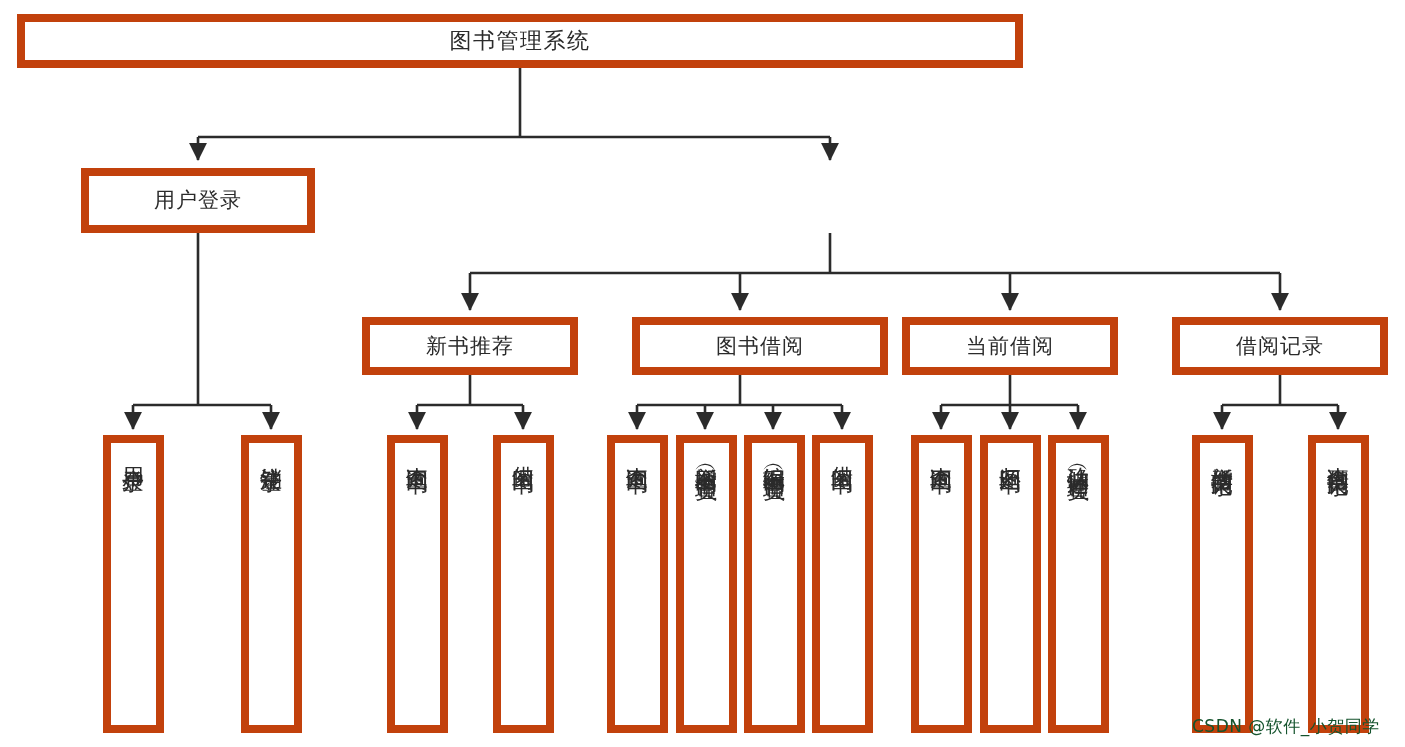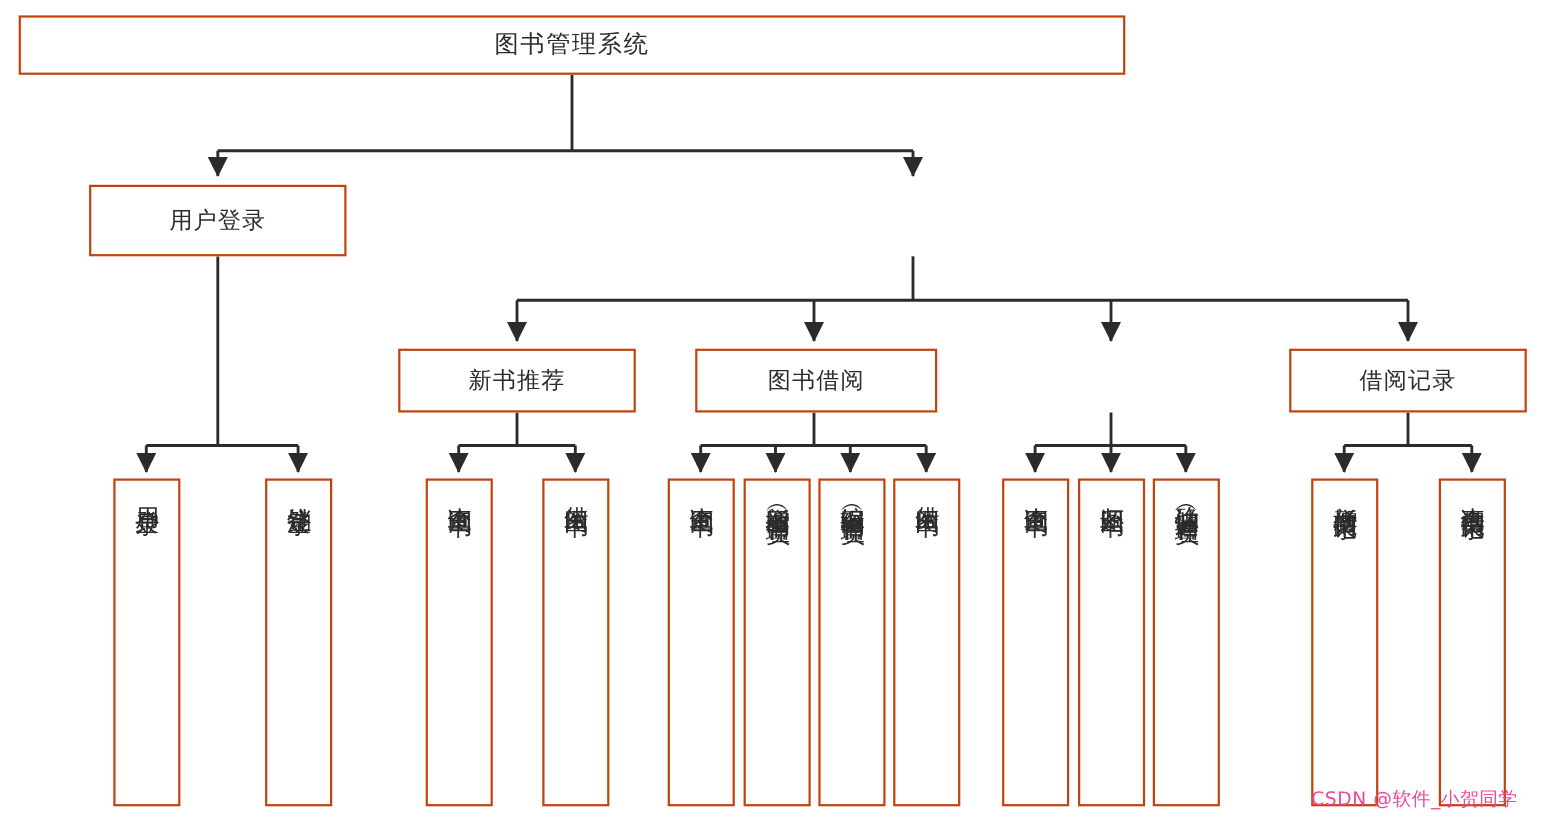--- a/index.html
+++ b/index.html
@@ -24,21 +24,21 @@
     left: 0;
     top: 0;
     width: 1405px;
     height: 747px;
     pointer-events: none;
   }
   .node {
     position: absolute;
     box-sizing: border-box;
     background: #ffffff;
-    border: 2px solid #c2410c;
+    border: 8px solid #c2410c;
     display: flex;
     align-items: center;
     justify-content: center;
     color: #2b2b2b;
   }
   .node-label {
     display: block;
     text-align: center;
     line-height: 1.18;
     color: #2b2b2b;
@@ -61,21 +61,21 @@
     writing-mode: vertical-rl;
     text-orientation: upright;
     font-size: 22px;
     line-height: 1.05;
     letter-spacing: 2px;
     white-space: nowrap;
     transform: none;
   }
   .watermark {
     position: absolute;
-    color: #ec4899;
+    color: #14532d;
     font-size: 17px;
     letter-spacing: 0.5px;
     white-space: nowrap;
     user-select: none;
   }
 </style>
 </head>
 <body>
 
 <div id="diagram-root">
@@ -137,24 +137,27 @@
 
   <div class="node horiz" style="left:81px; top:168px; width:234px; height:65px;">
     <span class="node-label">用户登录</span>
   </div>
 
 
   <div class="node horiz" style="left:362px; top:317px; width:216px; height:58px;align-items:center;">
     <span class="node-label">新书推荐</span>
   </div>
 
-  <div class="node horiz" style="left:632px; top:317px; width:220px; height:58px;">
+  <div class="node horiz" style="left:632px; top:317px; width:256px; height:58px;">
     <span class="node-label">图书借阅</span>
   </div>
 
+  <div class="node horiz" style="left:902px; top:317px; width:216px; height:58px;">
+    <span class="node-label">当前借阅</span>
+  </div>
 
   <div class="node horiz" style="left:1172px; top:317px; width:216px; height:58px;">
     <span class="node-label">借阅记录</span>
   </div>
 
   <div class="node vert" style="left:103px; top:435px; width:61px; height:298px;">
     <span class="node-label">用户登录</span>
   </div>
 
   <div class="node vert" style="left:241px; top:435px; width:61px; height:298px;">

